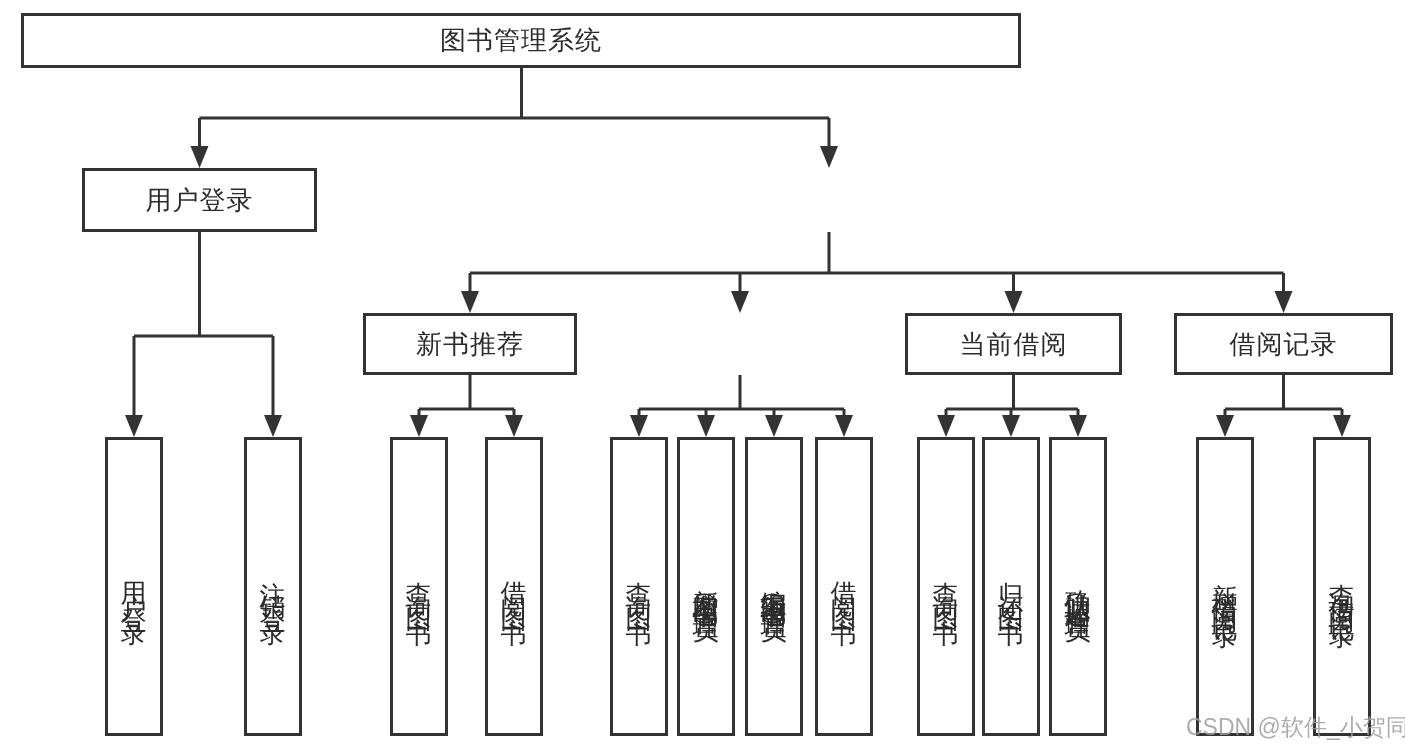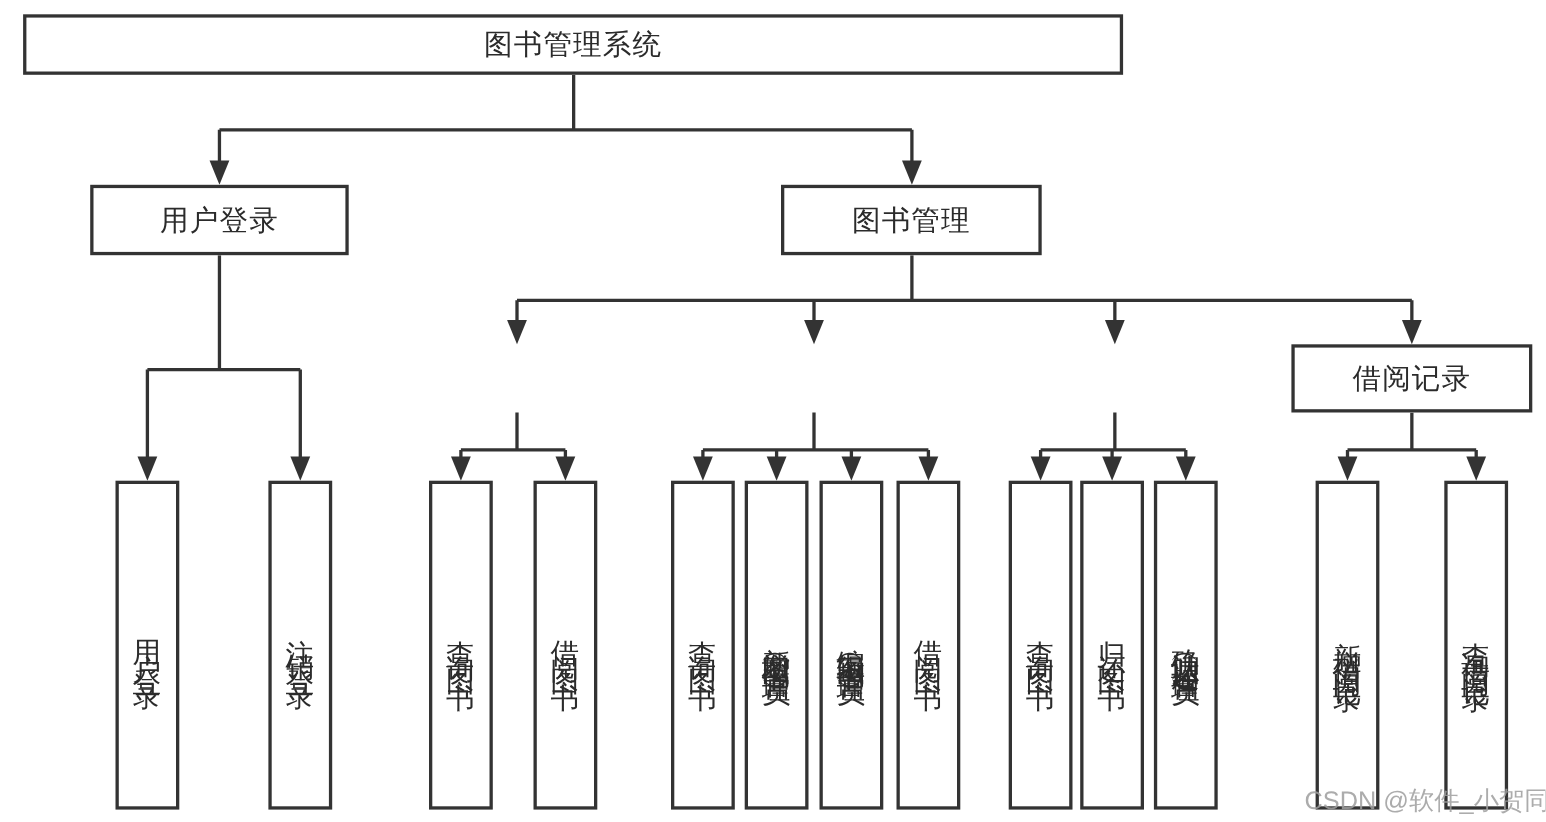--- a/index.html
+++ b/index.html
@@ -97,24 +97,27 @@
       <polygon points="1333,415 1351,415 1342,437" fill="#333333"></polygon>
     </svg>
 
   <div class="hbox" style="left:21px;top:13px;width:1000px;height:55px">
     <span>图书管理系统</span>
   </div>
 
   <div class="hbox" style="left:82px;top:168px;width:235px;height:64px">
     <span>用户登录</span>
   </div>
-  <div class="hbox" style="left:710px;top:168px;width:237px;height:64px">
-    <span>图书管理</span>
+
+  <div class="hbox" style="left:363px;top:313px;width:214px;height:62px">
+    <span>新书推荐</span>
   </div>
-
+  <div class="hbox" style="left:905px;top:313px;width:217px;height:62px">
+    <span>当前借阅</span>
+  </div>
   <div class="hbox" style="left:1174px;top:313px;width:219px;height:62px">
     <span>借阅记录</span>
   </div>
 
   <div class="vbox ls4" style="left:105px">
     <span>用户登录</span>
   </div>
   <div class="vbox ls4" style="left:244px">
     <span>注销登录</span>
   </div>

